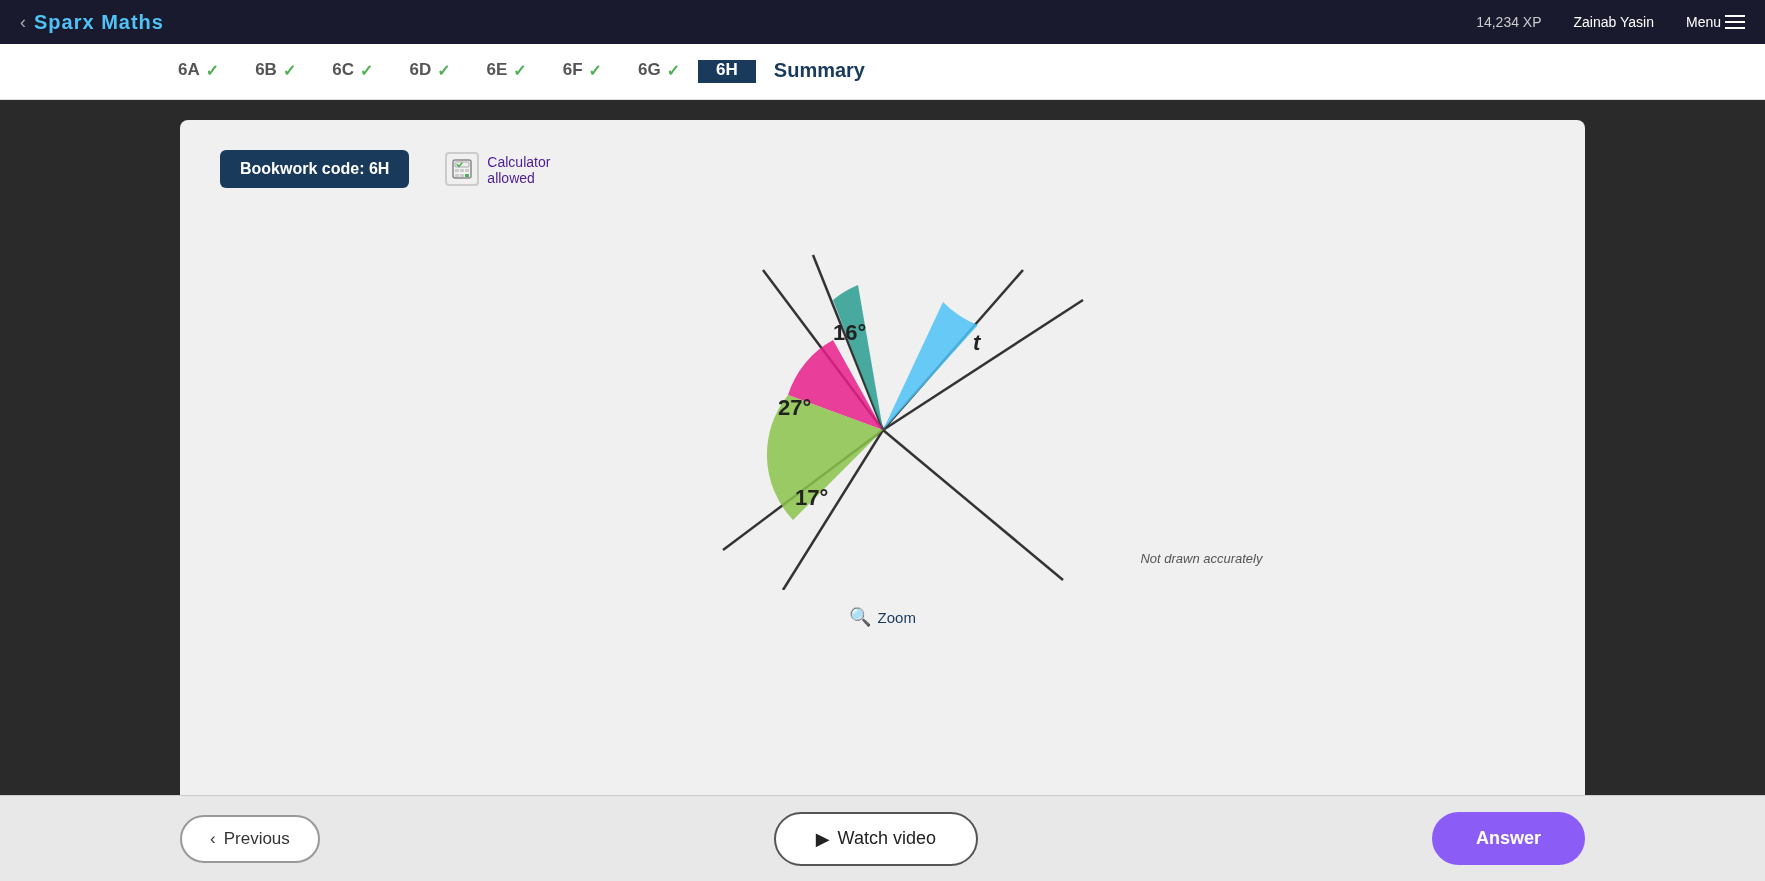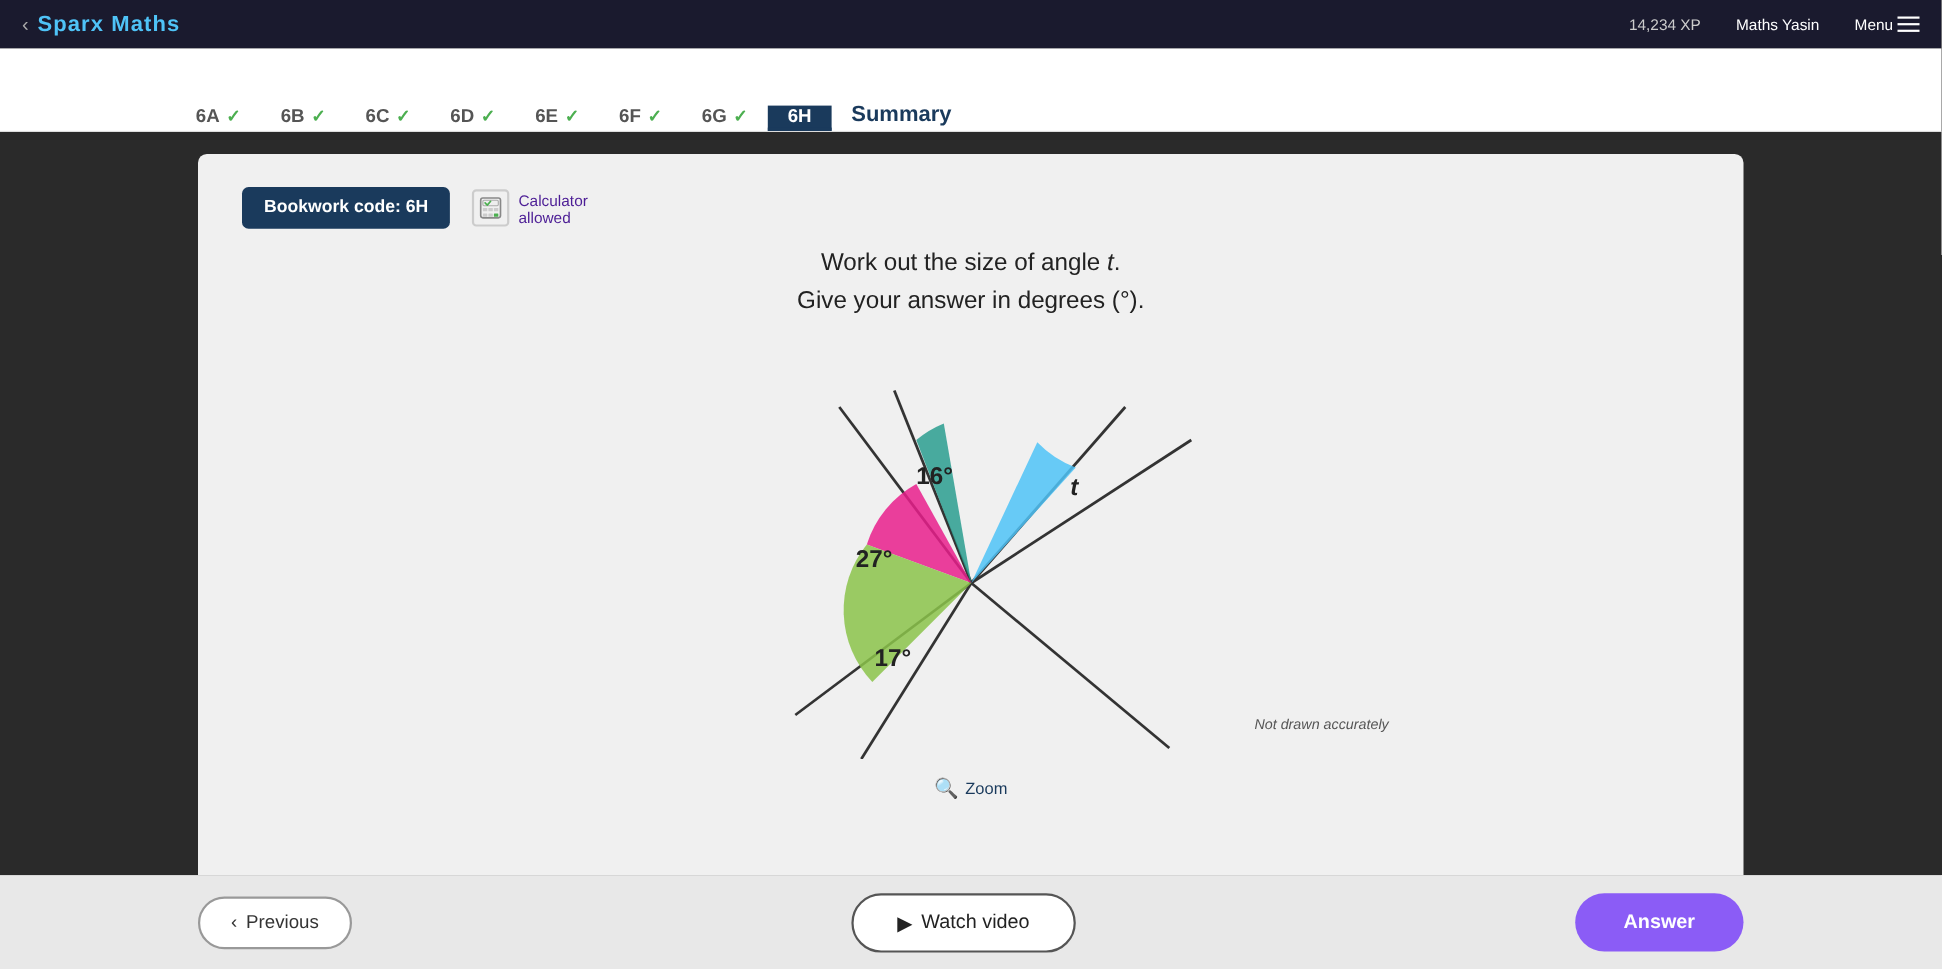--- a/index.html
+++ b/index.html
@@ -51,24 +51,24 @@
       font-size: 14px;
       display: flex;
       align-items: center;
       gap: 4px;
     }
 
     
     .tabbar {
       background: #fff;
       display: flex;
-      align-items: flex-end;
+      align-items: center;
       padding: 0 160px;
       border-bottom: 1px solid #ddd;
-      height: 76px;
+      height: 56px;
     }
     .tab-item {
       display: flex;
       align-items: center;
       padding: 0 18px;
       font-size: 17px;
       font-weight: 600;
       color: #555;
       cursor: pointer;
       border-bottom: 3px solid transparent;
@@ -97,22 +97,22 @@
       border-radius: 8px;
       padding: 30px 40px;
       min-height: 700px;
       position: relative;
     }
 
     
     .bookwork-area {
       display: flex;
       align-items: center;
-      gap: 20px;
-      margin-bottom: 12px;
+      gap: 36px;
+      margin-bottom: 22px;
     }
     .bookwork-badge {
       background: #1a3a5c;
       color: white;
       padding: 10px 20px;
       border-radius: 6px;
       font-size: 16px;
       font-weight: 600;
     }
     .calculator-info {
@@ -254,21 +254,21 @@
 </head>
 <body>
 
 <div class="topbar">
   <div class="topbar-left">
     <span class="back-arrow">‹</span>
     <span class="brand-name">Sparx Maths</span>
   </div>
   <div class="topbar-right">
     <span class="xp-text">14,234 XP</span>
-    <span class="user-name">Maths Yasin</span>
+    <span class="user-name">Zainab Yasin</span>
     <div class="menu-btn">
       <span>Menu</span>
       <div class="hamburger-lines">
         <span></span>
           <span></span>
           <span></span>
       </div>
     </div>
   </div>
 </div>
@@ -325,24 +325,20 @@
           <rect x="4" y="16" width="4" height="3" rx="0.5" fill="#ccc"></rect>
           <rect x="9" y="16" width="4" height="3" rx="0.5" fill="#ccc"></rect>
           <rect x="14" y="16" width="4" height="3" rx="0.5" fill="#4caf50"></rect>
           <polyline points="6,6.5 8,8.5 11,5" fill="none" stroke="#4caf50" stroke-width="1.5" stroke-linecap="round" stroke-linejoin="round"></polyline>
         </svg>
       </div>
       <span>Calculator<br>allowed</span>
     </div>
   </div>
 
-  <div class="question-text">
-    <div>Work out the size of angle <em>t</em>.</div>
-    <div>Give your answer in degrees (°).</div>
-  </div>
 
   <div class="diagram-container">
     <svg class="diagram-svg" width="560" height="380" viewBox="0 0 560 380">
 
       <line x1="280" y1="220" x2="160" y2="60" stroke="#333" stroke-width="2.5"></line>
 
       <line x1="280" y1="220" x2="210" y2="45" stroke="#333" stroke-width="2.5"></line>
 
       <line x1="280" y1="220" x2="420" y2="60" stroke="#333" stroke-width="2.5"></line>
 

